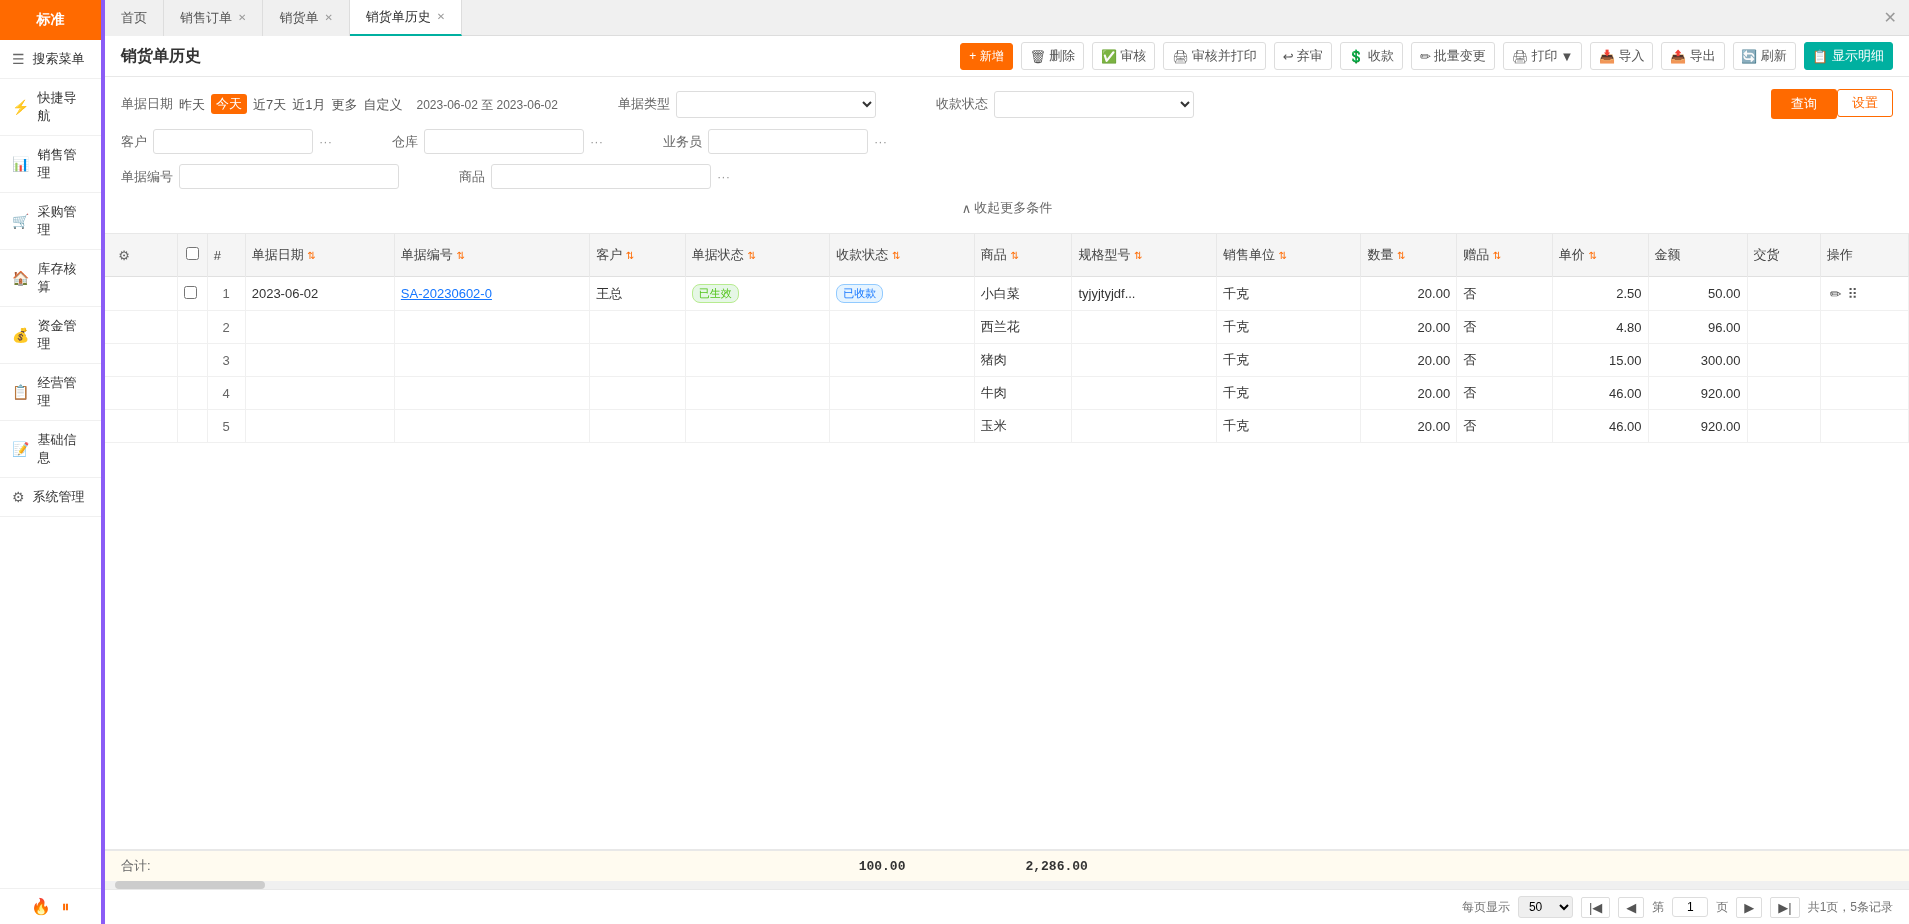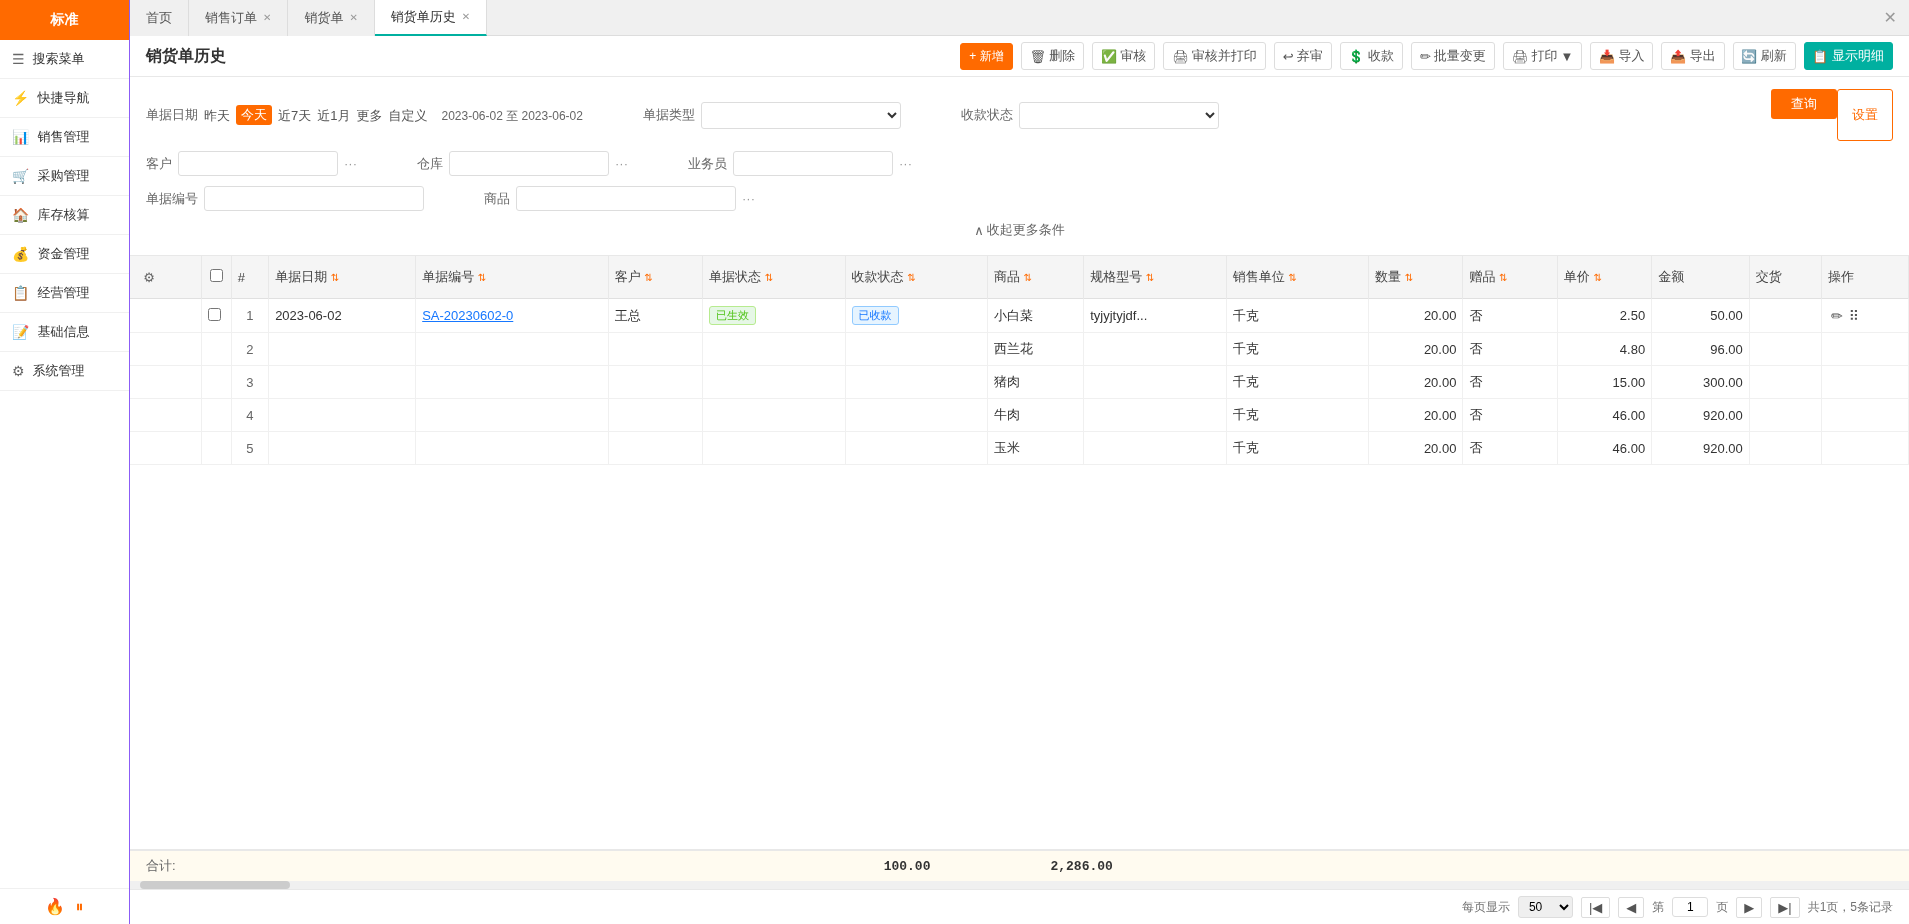--- a/index.html
+++ b/index.html
@@ -1,22 +1,22 @@
 <!DOCTYPE html>
 <html><head>
   <meta charset="utf-8">
   <style>
     * { box-sizing: border-box; margin: 0; padding: 0; font-family: 'Microsoft YaHei', Arial, sans-serif; font-size: 13px; }
     body { display: flex; height: 924px; overflow: hidden; background: #f5f5f5; }
 
     
     .sidebar {
-      width: 130px;
-      background: #fff;
-      border-right: 1px solid #8b5cf6;
+      width: 105px;
+      background: #fff;
+      border-right: 4px solid #8b5cf6;
       display: flex;
       flex-direction: column;
       flex-shrink: 0;
     }
     .sidebar-logo {
       height: 40px;
       background: #ff6a00;
       display: flex;
       align-items: center;
       justify-content: center;
@@ -218,21 +218,21 @@
       border-radius: 3px;
       padding: 6px 20px;
       cursor: pointer;
       font-size: 13px;
     }
     .set-btn {
       background: #fff;
       color: #ff6a00;
       border: 1px solid #ff6a00;
       border-radius: 3px;
-      padding: 16px 14px;
+      padding: 4px 14px;
       cursor: pointer;
       font-size: 13px;
     }
 
     
     .table-container {
       flex: 1;
       overflow: auto;
       background: #fff;
     }
@@ -256,21 +256,21 @@
     thead th .sort-icon { color: #ff6a00; font-size: 10px; cursor: pointer; }
     tbody tr { border-bottom: 1px solid #f0f0f0; }
     tbody td {
       padding: 7px 6px;
       color: #333;
       border-right: 1px solid #f0f0f0;
     }
     .badge {
       display: inline-block;
       padding: 1px 6px;
-      border-radius: 3px;
+      border-radius: 8px;
       font-size: 11px;
     }
     .badge-green { background: #e6f7e6; color: #52c41a; border: 1px solid #b7eb8f; }
     .badge-blue { background: #e6f4ff; color: #1677ff; border: 1px solid #91caff; }
     .link-text { color: #1677ff; cursor: pointer; text-decoration: underline; }
 
     
     .table-footer {
       background: #fffbf0;
       border-top: 2px solid #e8e8e8;

